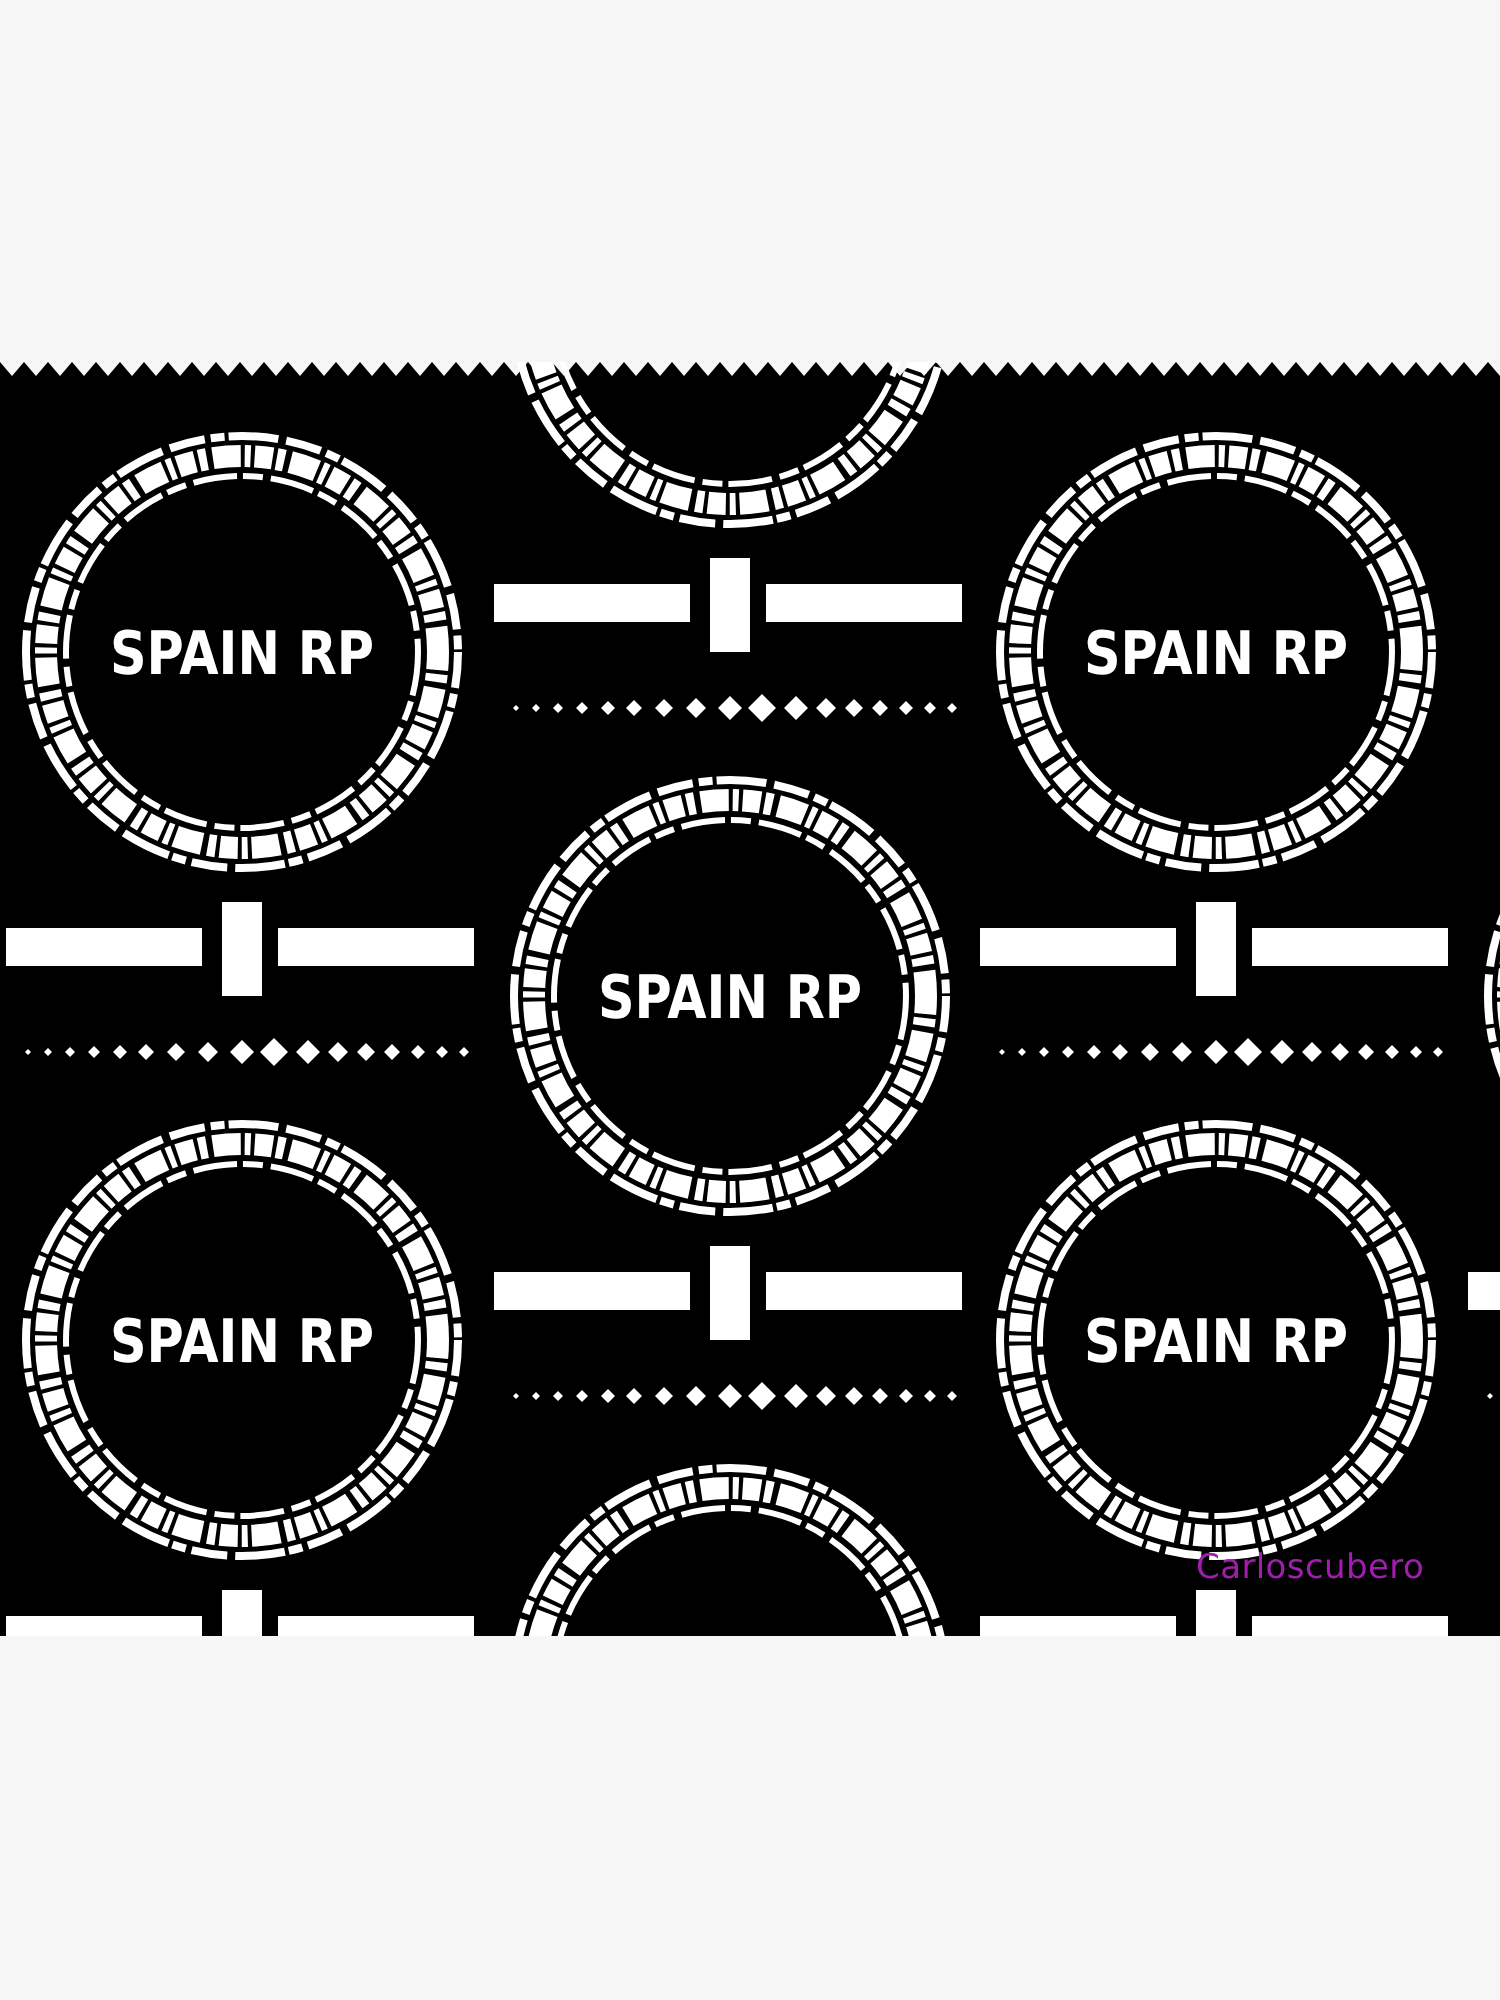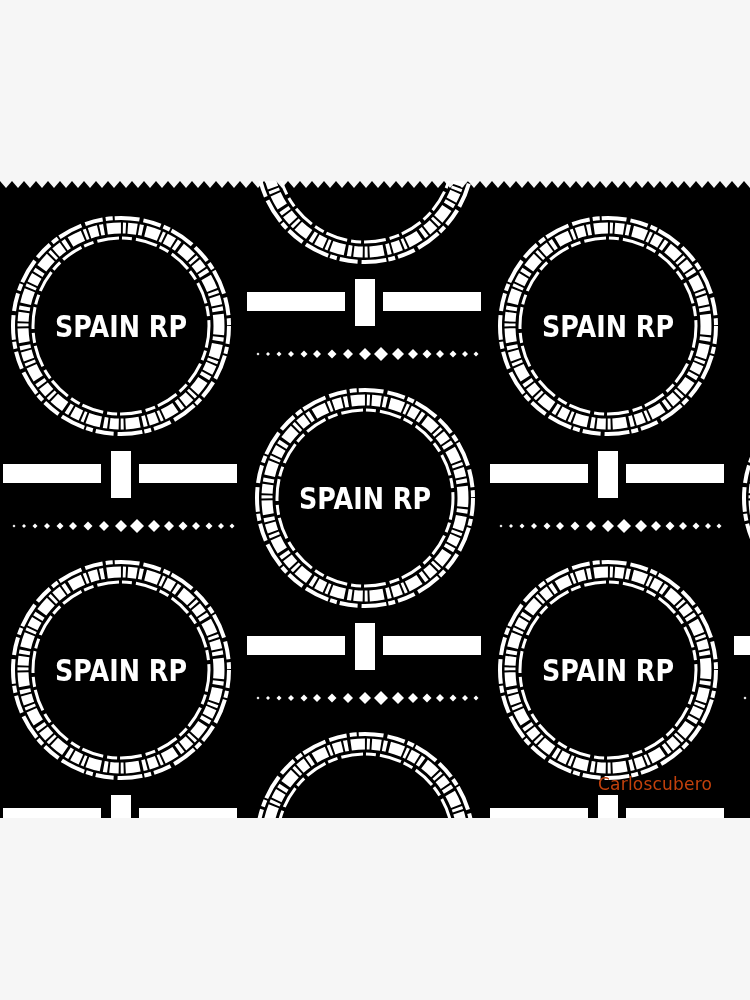--- a/index.html
+++ b/index.html
@@ -1,18 +1,18 @@
 <!DOCTYPE html>
 <html><head>
 <meta charset="utf-8">
 <style>
   html, body { margin:0; padding:0; }
   body { width:750px; height:1000px; background:#f6f6f6; position:relative; overflow:hidden; font-family:"DejaVu Sans", sans-serif; }
   #canvas { position:absolute; left:0; top:0; width:750px; height:1000px; }
-  .watermark { position:absolute; left:598px; top:774px; font-family:"DejaVu Sans", sans-serif; font-size:17px; color:#c2410c; letter-spacing:0.2px; }
+  .watermark { position:absolute; left:598px; top:774px; font-family:"DejaVu Sans", sans-serif; font-size:17px; color:#a21caf; letter-spacing:0.2px; }
   .stamp-text { font-family:"DejaVu Sans", sans-serif; font-weight:bold; fill:#fff; font-size:30px; }
 </style>
 </head>
 <body>
 
 <svg id="canvas" width="750" height="1000" viewBox="0 0 750 1000" xmlns="http://www.w3.org/2000/svg">
   <defs>
     <clipPath id="fabric-clip">
         <rect x="0" y="181" width="750" height="637"></rect>
       </clipPath>

